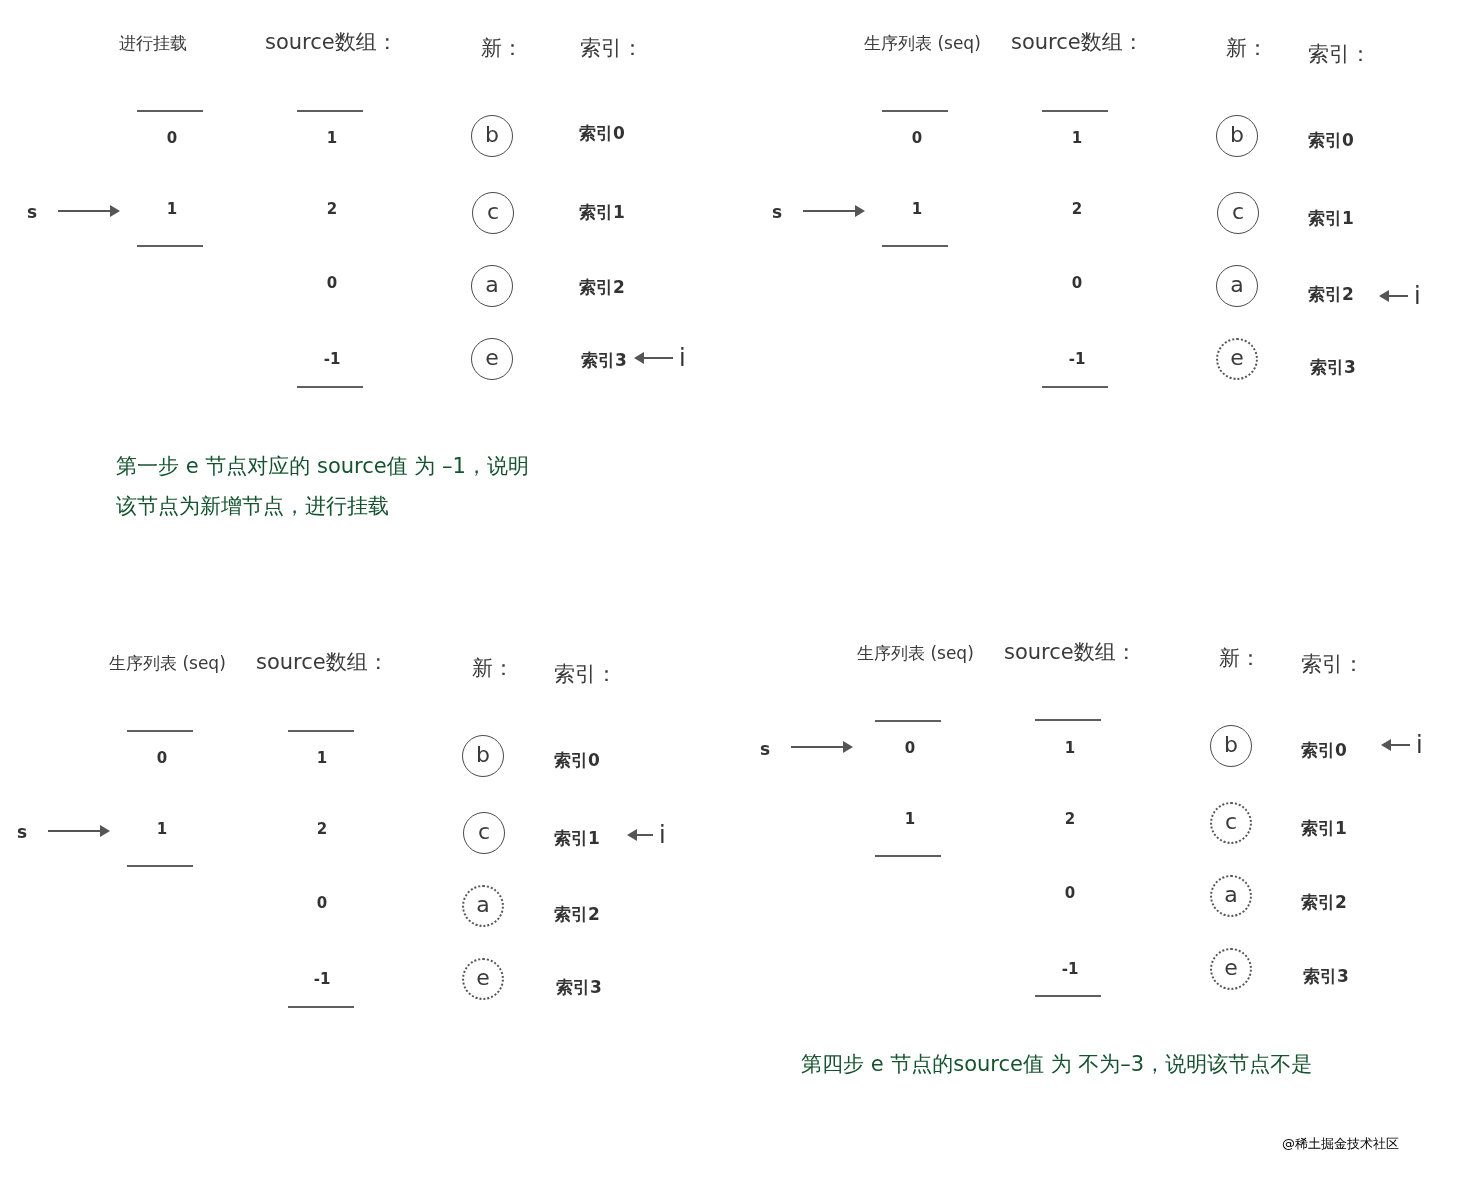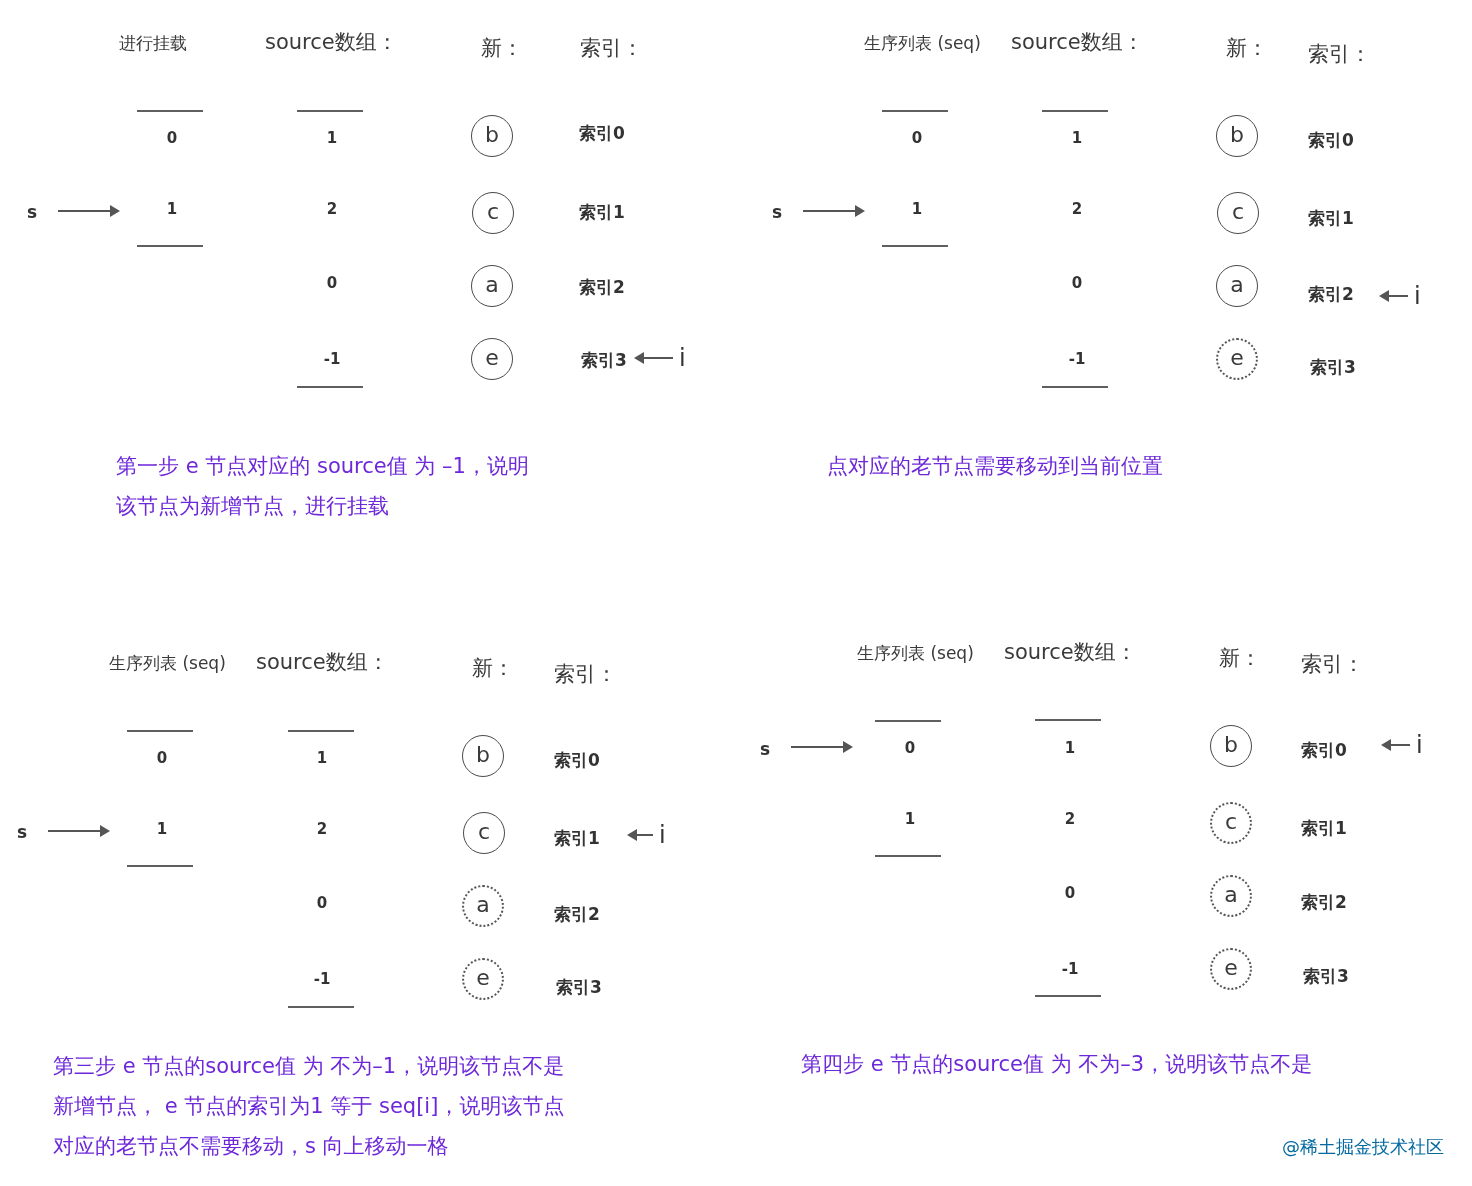--- a/index.html
+++ b/index.html
@@ -29,23 +29,23 @@
       content: ""; position: absolute; right: -2px; top: -5px;
       border-left: 10px solid #555; border-top: 6px solid transparent; border-bottom: 6px solid transparent;
     }
     .i-pointer { position: absolute; display: flex; align-items: center; }
     .i-pointer .shaft { position: relative; height: 2px; background: #555; }
     .i-pointer .shaft::before {
       content: ""; position: absolute; left: -9px; top: -5px;
       border-right: 10px solid #555; border-top: 6px solid transparent; border-bottom: 6px solid transparent;
     }
     .i-pointer .ilabel { font-size: 24px; color: #333; margin-left: 6px; line-height: 1; }
-    .desc { position: absolute; font-size: 21px; color: #6d28d9; line-height: 40px; }
+    .desc { position: absolute; font-size: 21px; color: #14532d; line-height: 40px; }
     .desc div { white-space: nowrap; }
-    .watermark { position: absolute; font-size: 18px; color: #0369a1; white-space: nowrap; text-align: center; }
+    .watermark { position: absolute; font-size: 13px; color: #000000; white-space: nowrap; text-align: center; }
   </style>
 </head>
 <body>
 
 <div class="panel" style="left:0;top:0;width:736px;height:600px;">
   <div class="abs hdr-small" style="left:119px;top:32px;">进行挂载</div>
   <div class="abs hdr" style="left:265px;top:28px;">source数组：</div>
   <div class="abs hdr" style="left:481px;top:34px;">新：</div>
   <div class="abs hdr" style="left:580px;top:34px;">索引：</div>
 
@@ -131,21 +131,20 @@
   <div class="abs idx" style="left:563px;top:207px;">索引1</div>
   <div class="abs idx" style="left:563px;top:283px;">索引2</div>
   <div class="abs idx" style="left:565px;top:356px;">索引3</div>
 
   <div class="i-pointer" style="left:643px;top:284px;">
     <div class="shaft" style="width:20px;"></div>
     <div class="ilabel">i</div>
   </div>
 
   <div class="desc" style="left:82px;top:446px;">
-    <div>点对应的老节点需要移动到当前位置</div>
   </div>
 </div>
 
 <div class="panel" style="left:0;top:620px;width:736px;height:566px;">
   <div class="abs hdr-small" style="left:109px;top:32px;">生序列表 (seq)</div>
   <div class="abs hdr" style="left:256px;top:28px;">source数组：</div>
   <div class="abs hdr" style="left:472px;top:34px;">新：</div>
   <div class="abs hdr" style="left:554px;top:40px;">索引：</div>
 
   <div class="bar" style="left:127px;top:110px;"></div>
@@ -179,25 +178,20 @@
   <div class="abs idx" style="left:554px;top:129px;">索引0</div>
   <div class="abs idx" style="left:554px;top:207px;">索引1</div>
   <div class="abs idx" style="left:554px;top:283px;">索引2</div>
   <div class="abs idx" style="left:556px;top:356px;">索引3</div>
 
   <div class="i-pointer" style="left:636px;top:203px;">
     <div class="shaft" style="width:17px;"></div>
     <div class="ilabel">i</div>
   </div>
 
-  <div class="desc" style="left:53px;top:426px;">
-    <div>第三步 e 节点的source值 为 不为–1，说明该节点不是</div>
-    <div>新增节点， e 节点的索引为1 等于 seq[i]，说明该节点</div>
-    <div>对应的老节点不需要移动，s 向上移动一格</div>
-  </div>
 </div>
 
 <div class="panel" style="left:745px;top:610px;width:727px;height:576px;">
   <div class="abs hdr-small" style="left:112px;top:32px;">生序列表 (seq)</div>
   <div class="abs hdr" style="left:259px;top:28px;">source数组：</div>
   <div class="abs hdr" style="left:474px;top:34px;">新：</div>
   <div class="abs hdr" style="left:556px;top:40px;">索引：</div>
 
   <div class="bar" style="left:130px;top:110px;"></div>
   <div class="abs num" style="left:165px;top:129px;">0</div>

